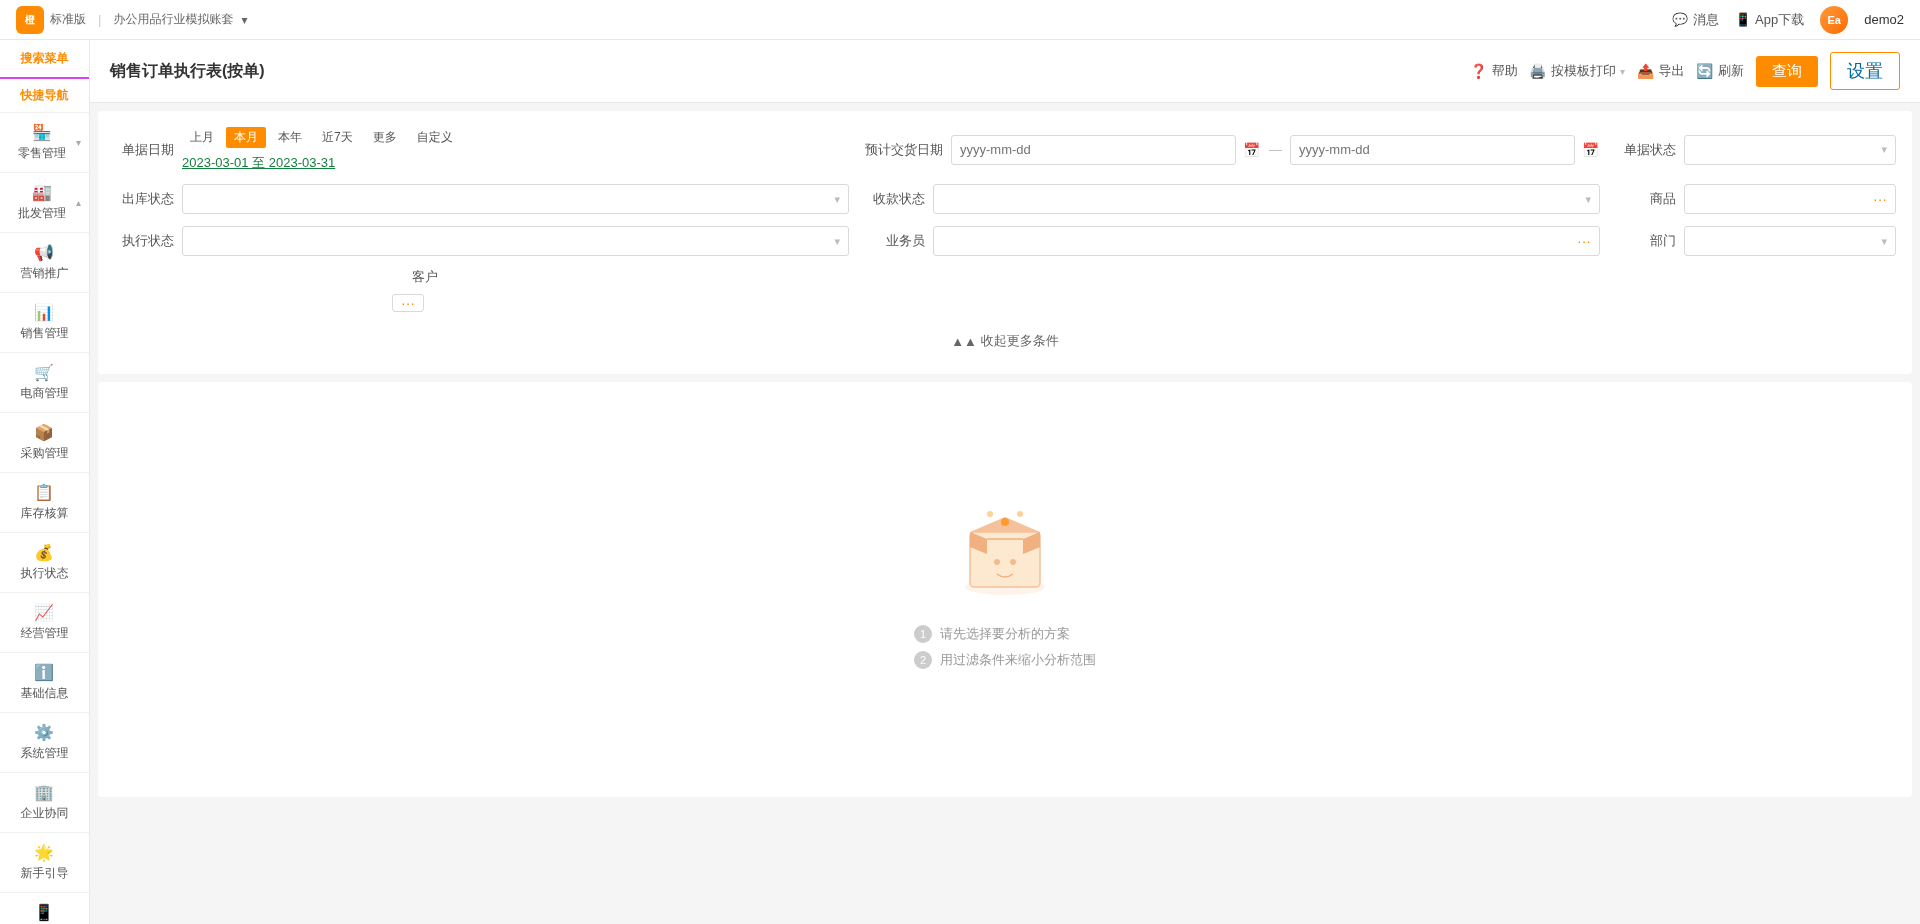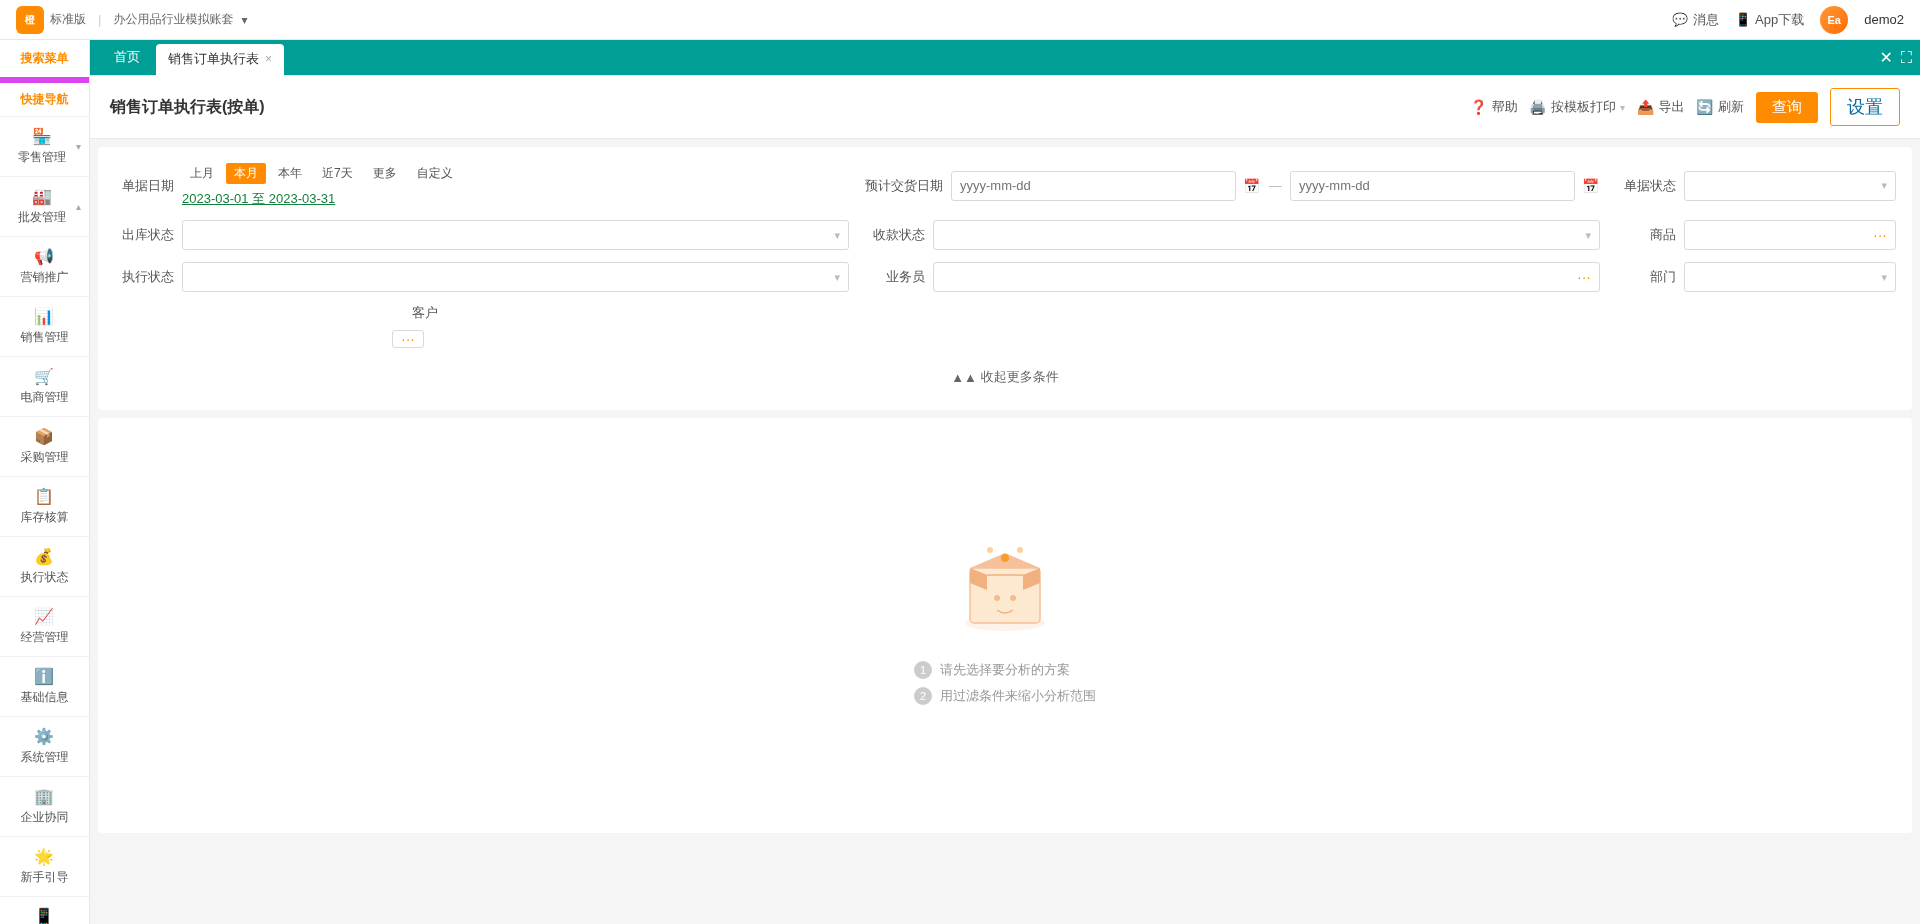--- a/index.html
+++ b/index.html
@@ -56,21 +56,21 @@
       cursor: pointer;
       font-size: 12px;
       color: #555;
       border-bottom: 1px solid #f0f0f0;
       transition: background 0.2s;
     }
     .sidebar-item .s-icon { font-size: 16px; margin-bottom: 3px; }
     .sidebar-item.has-arrow { flex-direction: row; justify-content: space-between; padding: 10px 8px; }
     .sidebar-item.has-arrow .label-part { display: flex; flex-direction: column; align-items: center; flex: 1; font-size: 12px; }
     .sidebar-item .arrow { font-size: 10px; color: #aaa; }
-    .sidebar-search { padding: 10px 8px; font-size: 12px; color: #ff8c00; font-weight: bold; text-align: center; cursor: pointer; border-bottom: 6px solid #d946ef; }
+    .sidebar-search { padding: 10px 8px; font-size: 12px; color: #ff8c00; font-weight: bold; text-align: center; cursor: pointer; border-bottom: 2px solid #d946ef; }
     .sidebar-nav { padding: 8px; font-size: 12px; color: #ff8c00; font-weight: bold; text-align: center; cursor: pointer; border-bottom: 1px solid #f0f0f0; }
 
     
     .main { flex: 1; display: flex; flex-direction: column; overflow: hidden; }
 
     
     .tabbar {
       background: #fff;
       border-bottom: 1px solid #e8e8e8;
       display: flex;
@@ -316,33 +316,20 @@
     </div>
     <div class="sidebar-item">
       <span class="s-icon">📱</span>
 
     </div>
 
   </div>
 
   <div class="main">
 
-    <div class="tabbar" style="background:#009e94;">
-      <div class="tab-item home-tab" style="color:#fff; border-bottom:2px solid transparent;">
-        <span>首页</span>
-      </div>
-      <div class="tab-item active" style="background:#fff; color:#333; border-radius:4px 4px 0 0; border-bottom:2px solid #fff; height:32px; margin-top:4px; padding:0 12px;">
-        <span>销售订单执行表</span>
-        <span class="tab-close">×</span>
-      </div>
-      <div class="tabbar-right">
-        <span class="tabbar-action" style="color:#fff;">✕</span>
-        <span class="tabbar-action" style="color:#fff;">⛶</span>
-      </div>
-    </div>
 
     <div class="page-content">
 
       <div class="page-header">
         <span class="page-title">销售订单执行表(按单)</span>
         <div class="page-actions">
           <div class="page-action-btn">
             <span class="icon">❓</span>
             <span>帮助</span>
           </div>

